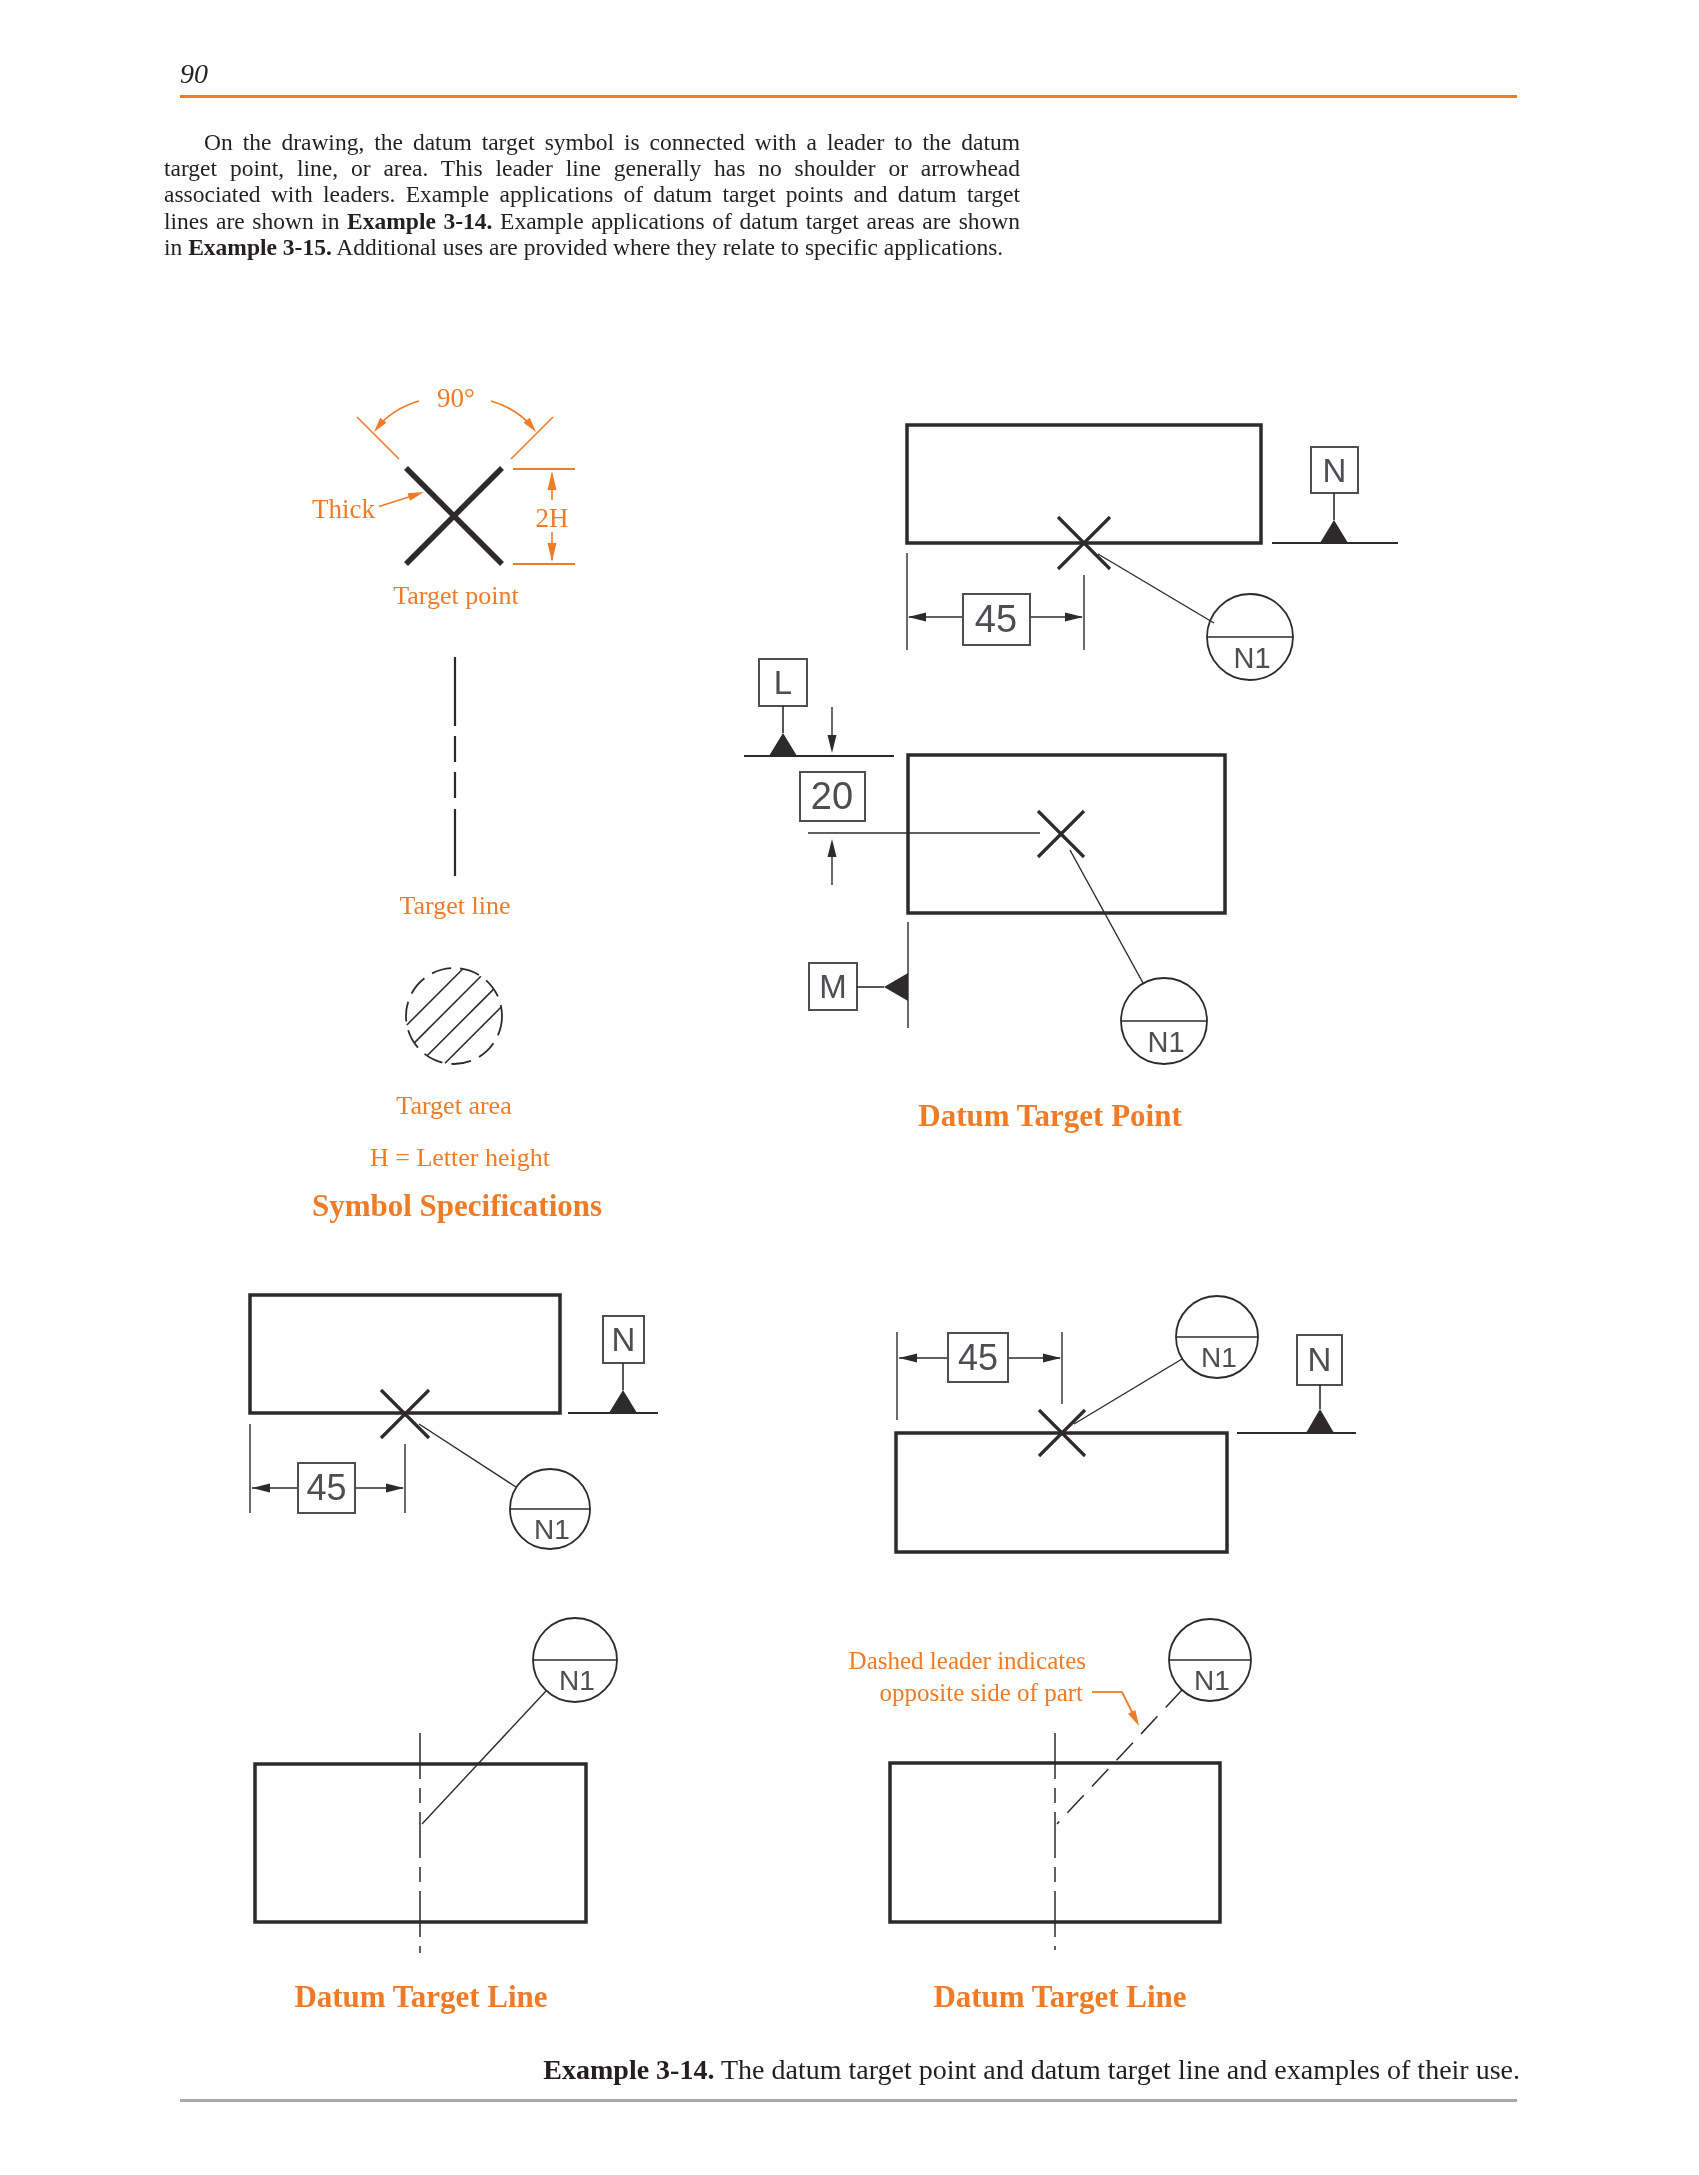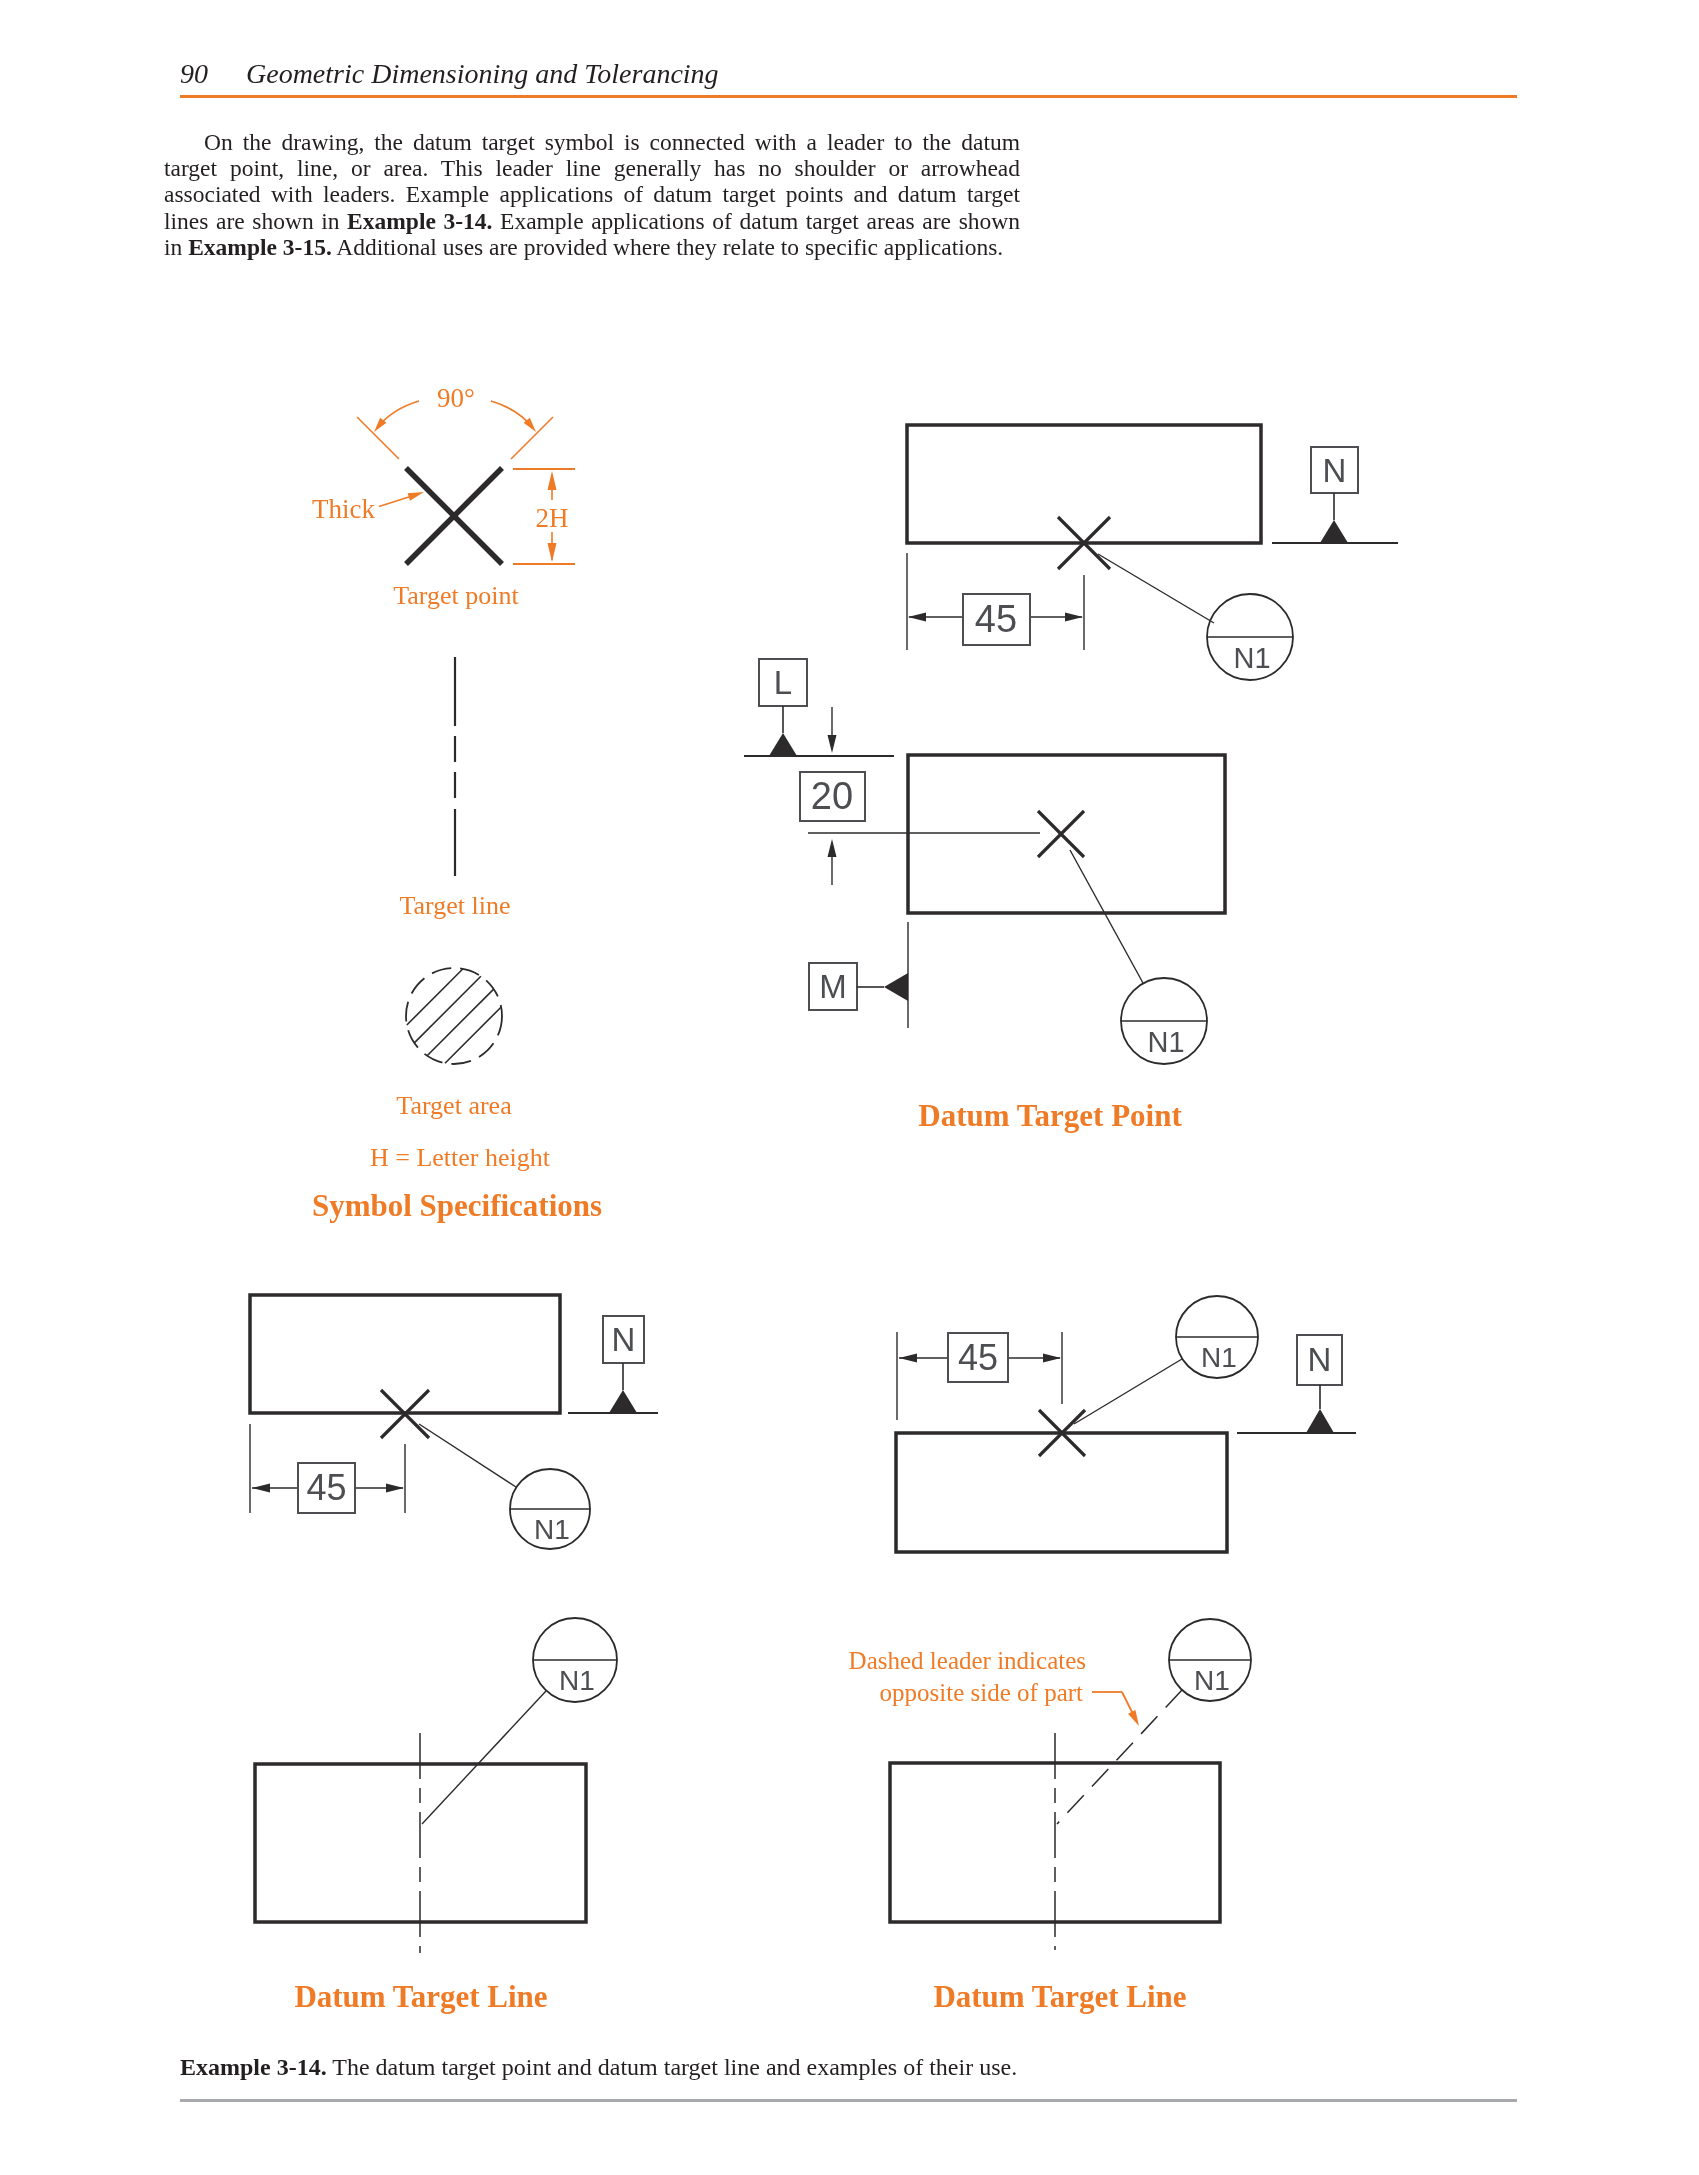--- a/index.html
+++ b/index.html
@@ -8,37 +8,36 @@
   
   .hdr{position:absolute;left:180px;top:58px;display:flex;align-items:flex-end;gap:38px;}
   .hdr .pagenum{font-size:28px;font-style:italic;}
   .hdr .title{font-size:28px;font-style:italic;}
   .rule-orange{position:absolute;left:180px;top:95px;width:1337px;height:3px;background:#ef7b27;}
   
   .para{position:absolute;left:164px;top:101px;width:856px;font-size:23.5px;
         line-height:26.4px;text-align:justify;text-indent:40px;padding-top:4px;}
   .para b{font-weight:bold;}
   
-  .footer{position:absolute;left:180px;top:2054px;width:1340px;font-size:24px;}
+  .footer{position:absolute;left:180px;top:2054px;width:1340px;font-size:28px;text-align:right;}
   .footer b{font-weight:bold;}
   .rule-gray{position:absolute;left:180px;top:2099px;width:1337px;height:3px;background:#a7a9ac;}
   
   svg.draw{position:absolute;left:0;top:0;}
   .cadtxt{font-family:"Liberation Sans",sans-serif;fill:#4d4e52;}
   .oser{font-family:"Liberation Serif",serif;fill:#ef7b27;}
   .oserb{font-family:"Liberation Serif",serif;fill:#ef7b27;font-weight:bold;}
 </style>
 </head>
 <body>
 
 <div class="page">
 
   <div class="hdr">
     <span class="pagenum">90</span>
-    <span class="title">Geometric Dimensioning and Tolerancing</span>
   </div>
   <div class="rule-orange"></div>
 
   <p class="para"><span>On the drawing, the datum target symbol is connected with a leader to the datum target point, line, or area. This leader line generally has no shoulder or arrowhead associated with leaders. Example applications of datum target points and datum target lines are shown in </span><b>Example 3-14.</b><span> Example applications of datum target areas are shown in </span><b>Example 3-15.</b><span> Additional uses are provided where they relate to specific applications.</span></p>
 
   <svg class="draw" width="1699" height="2175" viewBox="0 0 1699 2175">
 
     <g>
 
       <path d="M 419 401 Q 392 409 377 428" stroke="#ef7b27" stroke-width="1.6" fill="none"></path>

